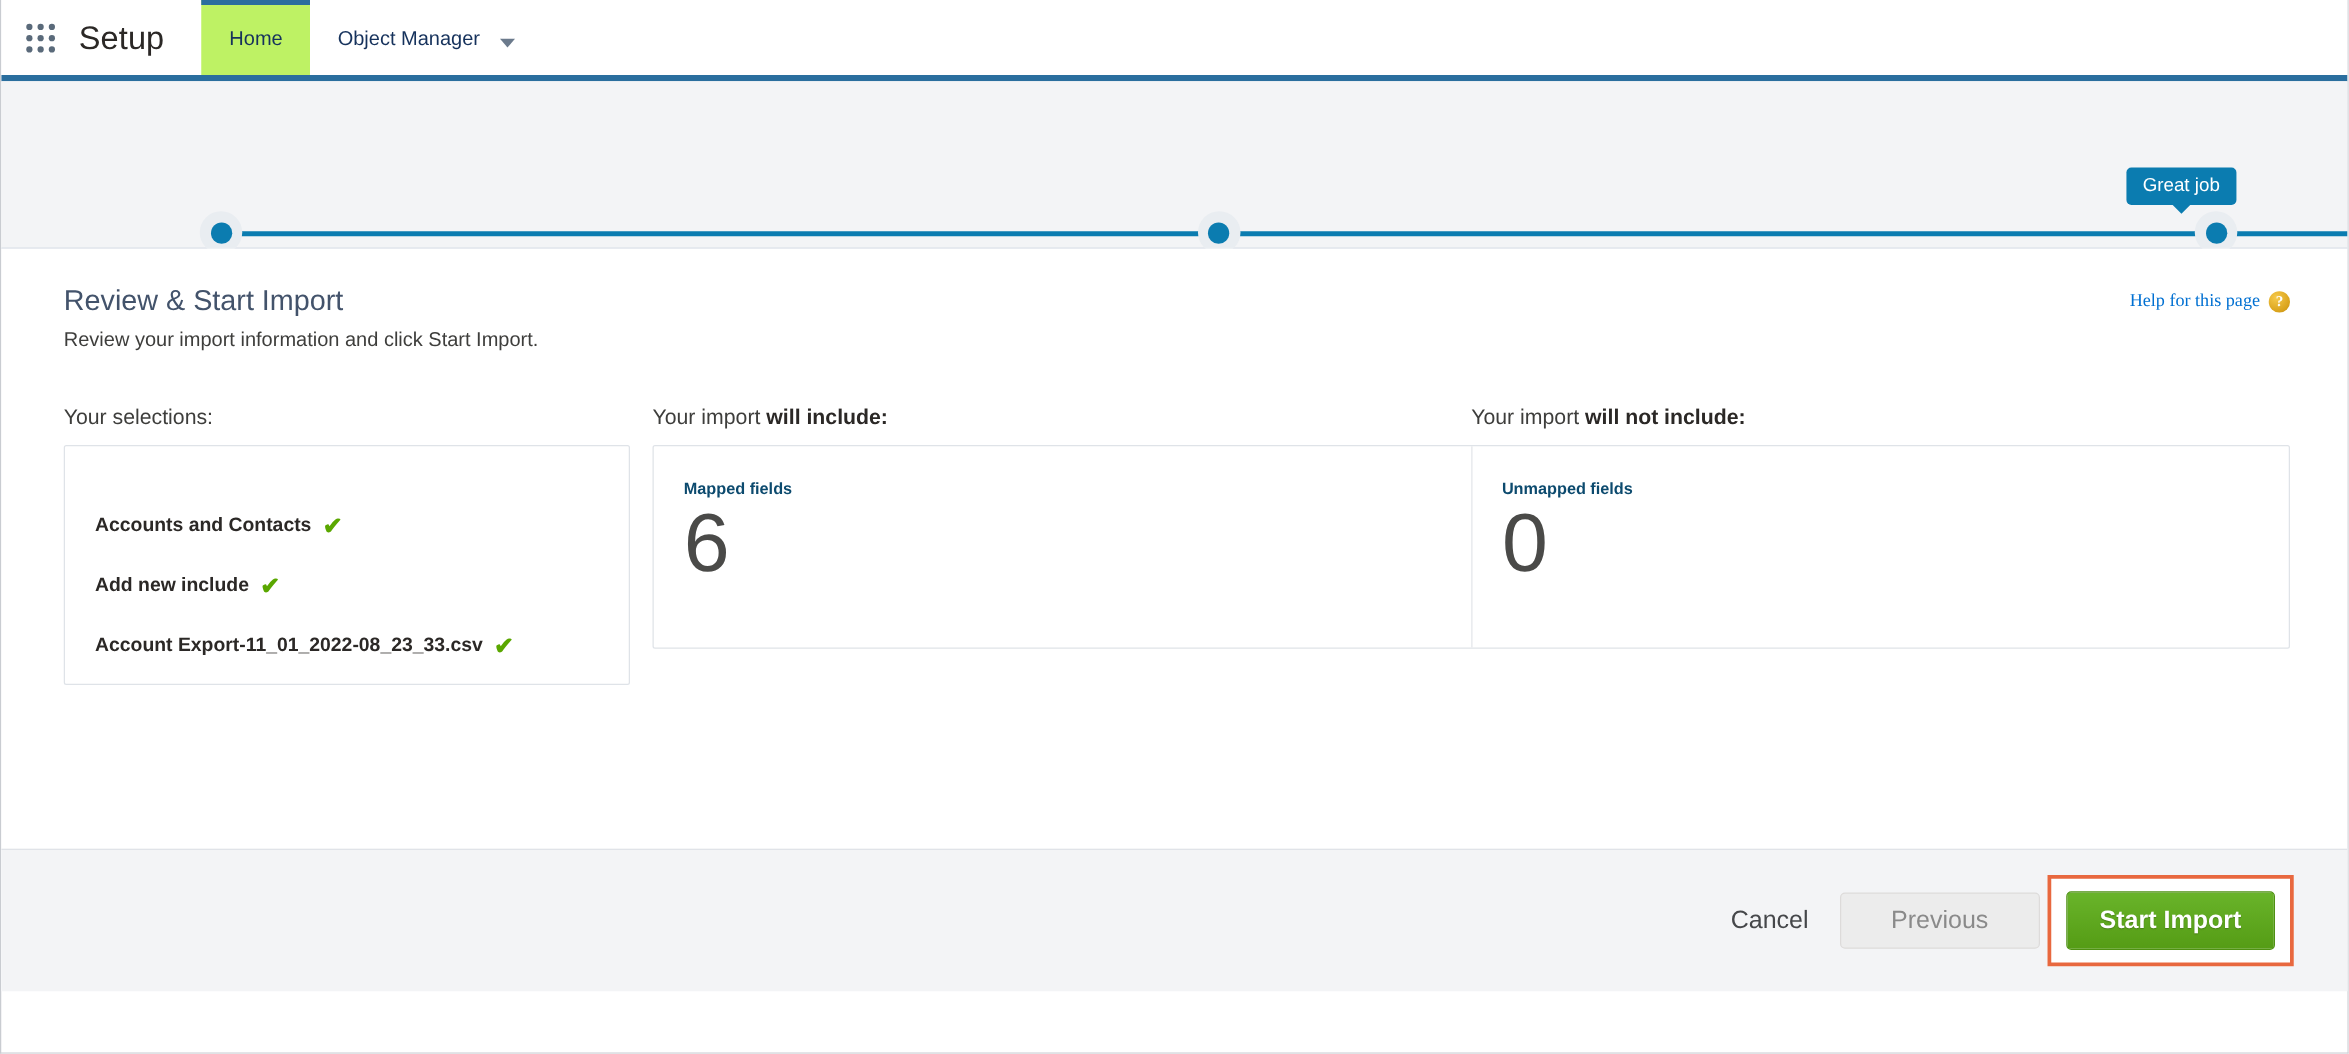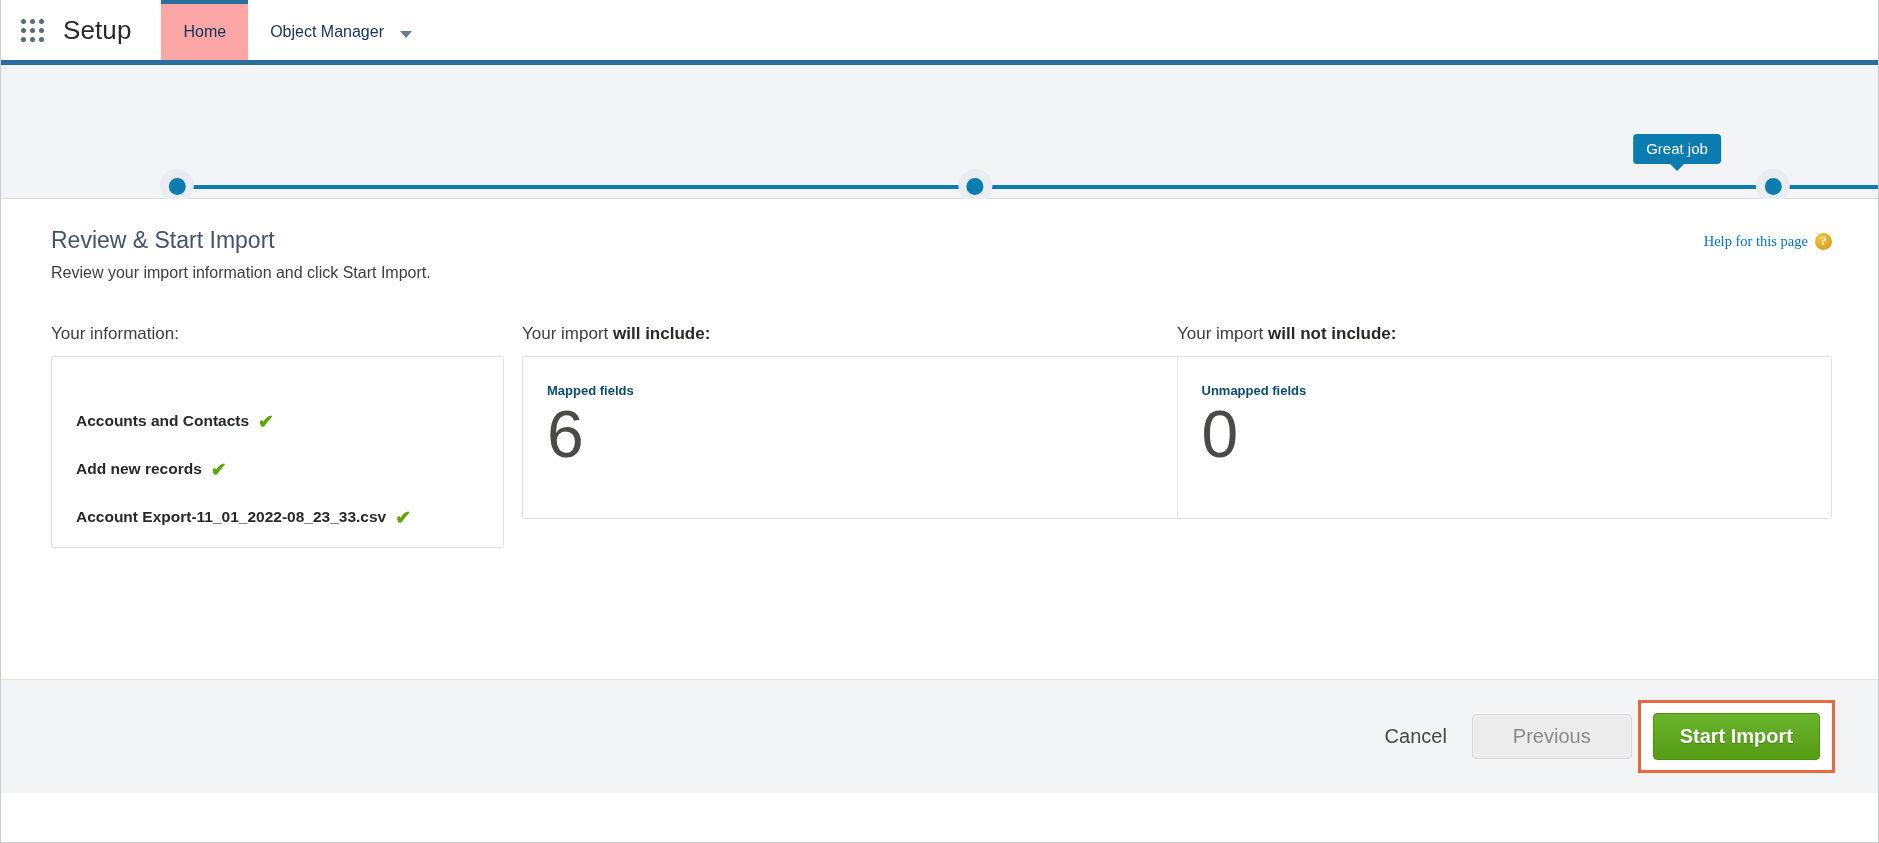--- a/index.html
+++ b/index.html
@@ -71,21 +71,21 @@
     display: flex;
     align-items: center;
     padding: 0 22px;
     font-size: 16px;
     color: #16325c;
     cursor: pointer;
     border-top: 4px solid transparent;
     position: relative;
   }
   .nav-tab.active {
-    background: #fca5a5;
+    background: #bef264;
     border-top: 4px solid #2a6e9e;
     color: #16325c;
   }
   .nav-tab .chev {
     margin-left: 16px;
     width: 0; height: 0;
     border-left: 6px solid transparent;
     border-right: 6px solid transparent;
     border-top: 7px solid #6b7a8c;
     display: inline-block;
@@ -383,48 +383,48 @@
       <div class="step-label">Edit mapping</div>
     </div>
 
     <div class="step current" style="left:1772px;">
       <div class="dot-halo">
         <div class="dot"></div>
       </div>
       <div class="step-label">Start import</div>
     </div>
 
-    <div class="tooltip" style="left:1676px; top:69px;">Great job</div>
+    <div class="tooltip" style="left:1744px; top:69px;">Great job</div>
 
   </div>
 
   <div class="content">
 
     <div class="content-head">
       <div>
         <div class="page-title">Review &amp; Start Import</div>
         <div class="page-subtitle">Review your import information and click Start Import.</div>
       </div>
       <div class="help-link">
         <span>Help for this page</span>
         <span class="q-icon">?</span>
       </div>
     </div>
 
     <div class="panels">
 
       <div class="panel-col left">
-        <div class="panel-heading">Your information:</div>
+        <div class="panel-heading">Your selections:</div>
         <div class="card selections">
           <div class="selection-row">
             <span>Accounts and Contacts</span>
             <span class="check">✔</span>
           </div>
           <div class="selection-row">
-            <span>Add new records</span>
+            <span>Add new include</span>
             <span class="check">✔</span>
           </div>
           <div class="selection-row">
             <span>Account Export-11_01_2022-08_23_33.csv</span>
             <span class="check">✔</span>
           </div>
         </div>
       </div>
 
       <div class="panel-col right">

